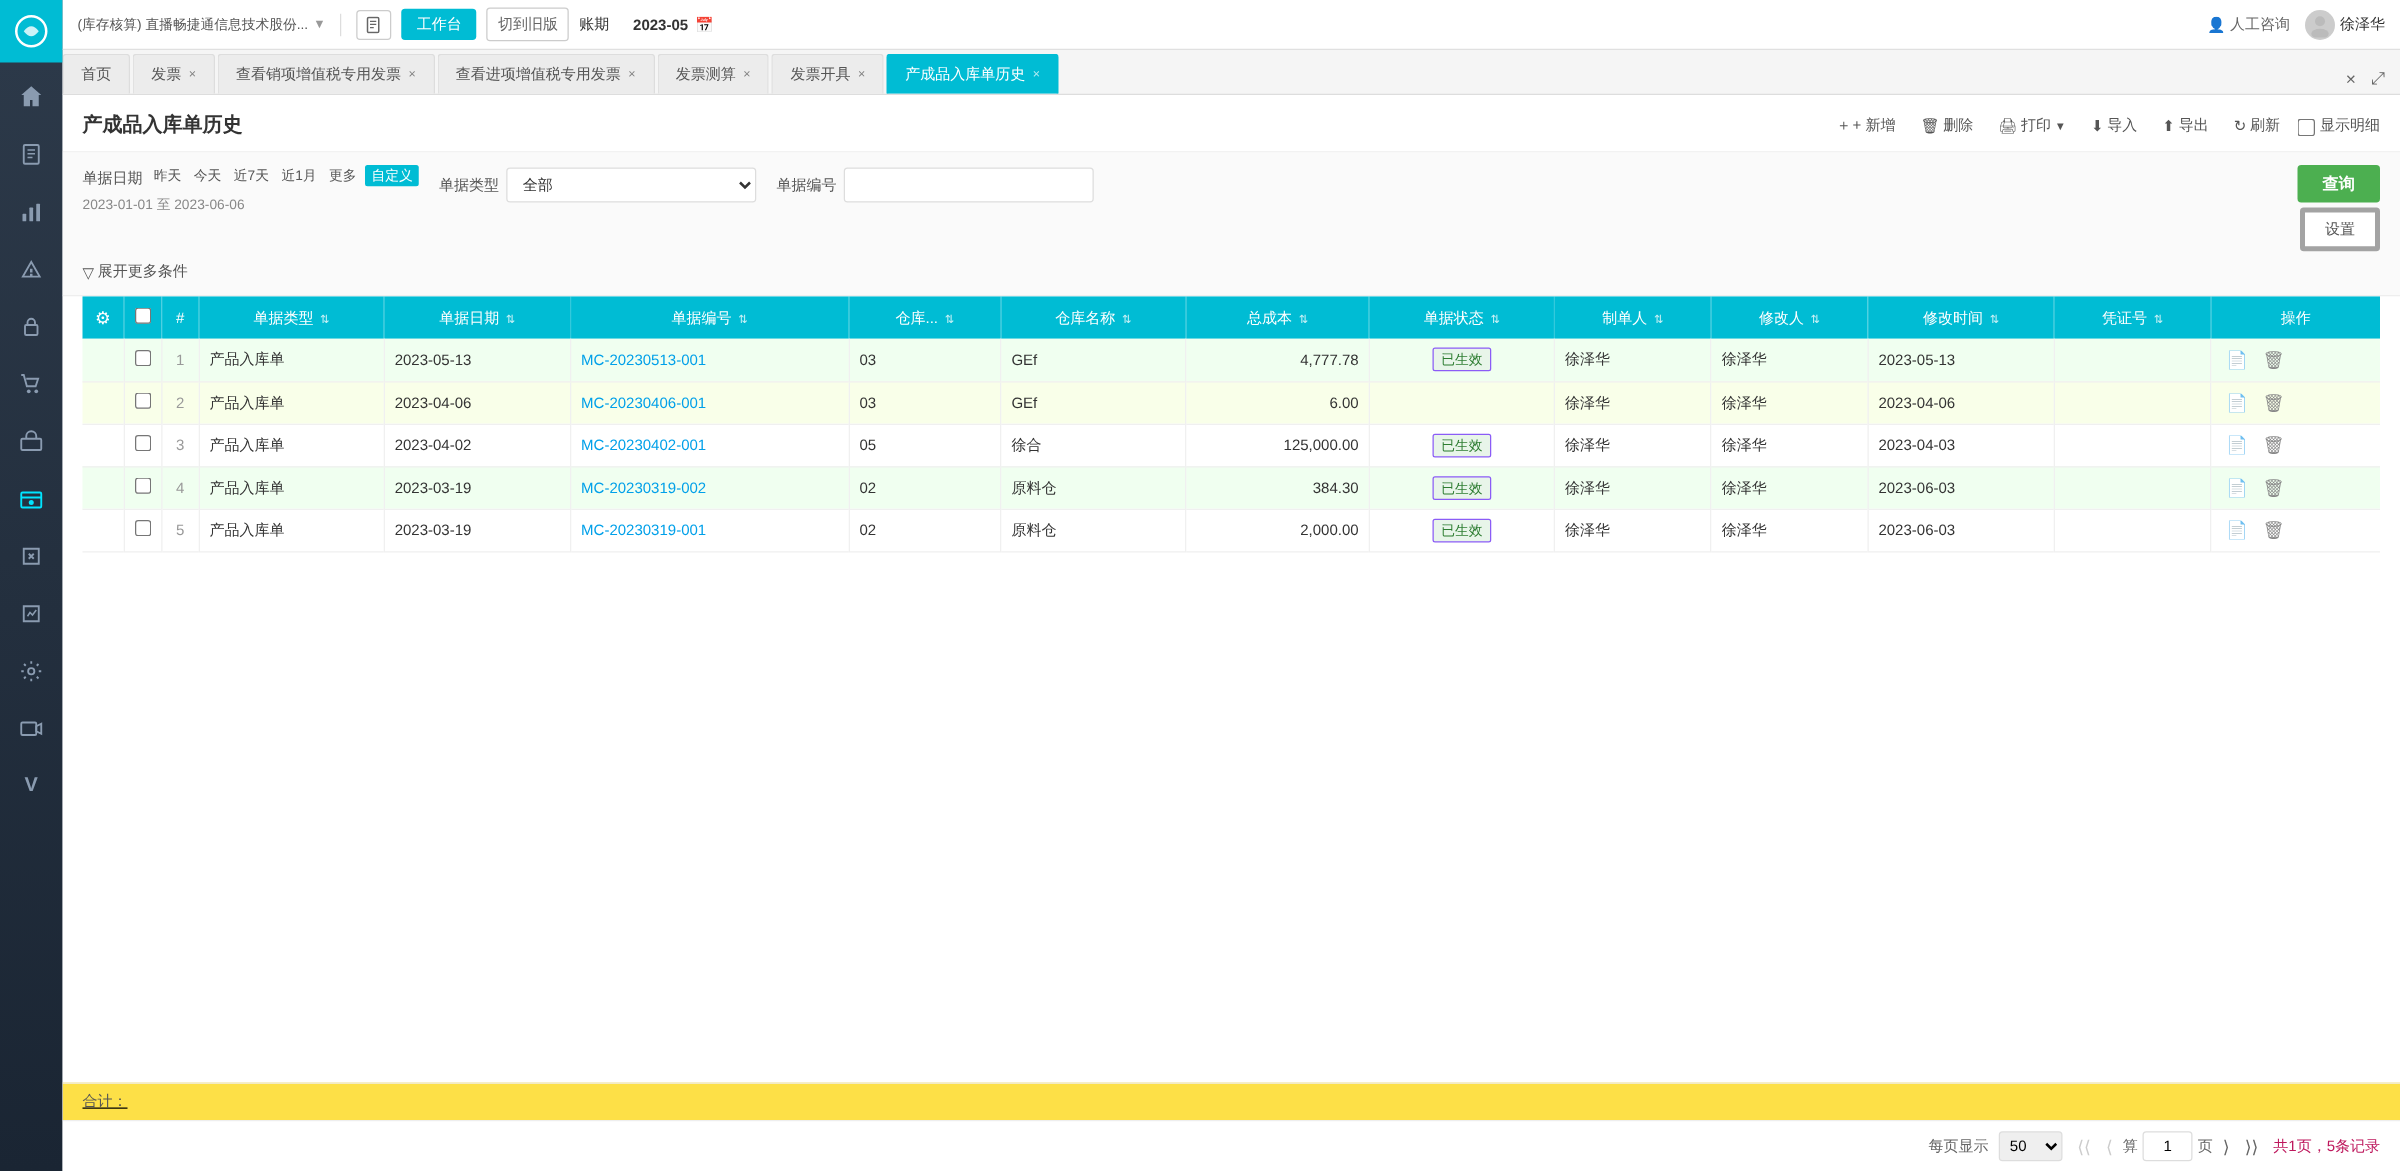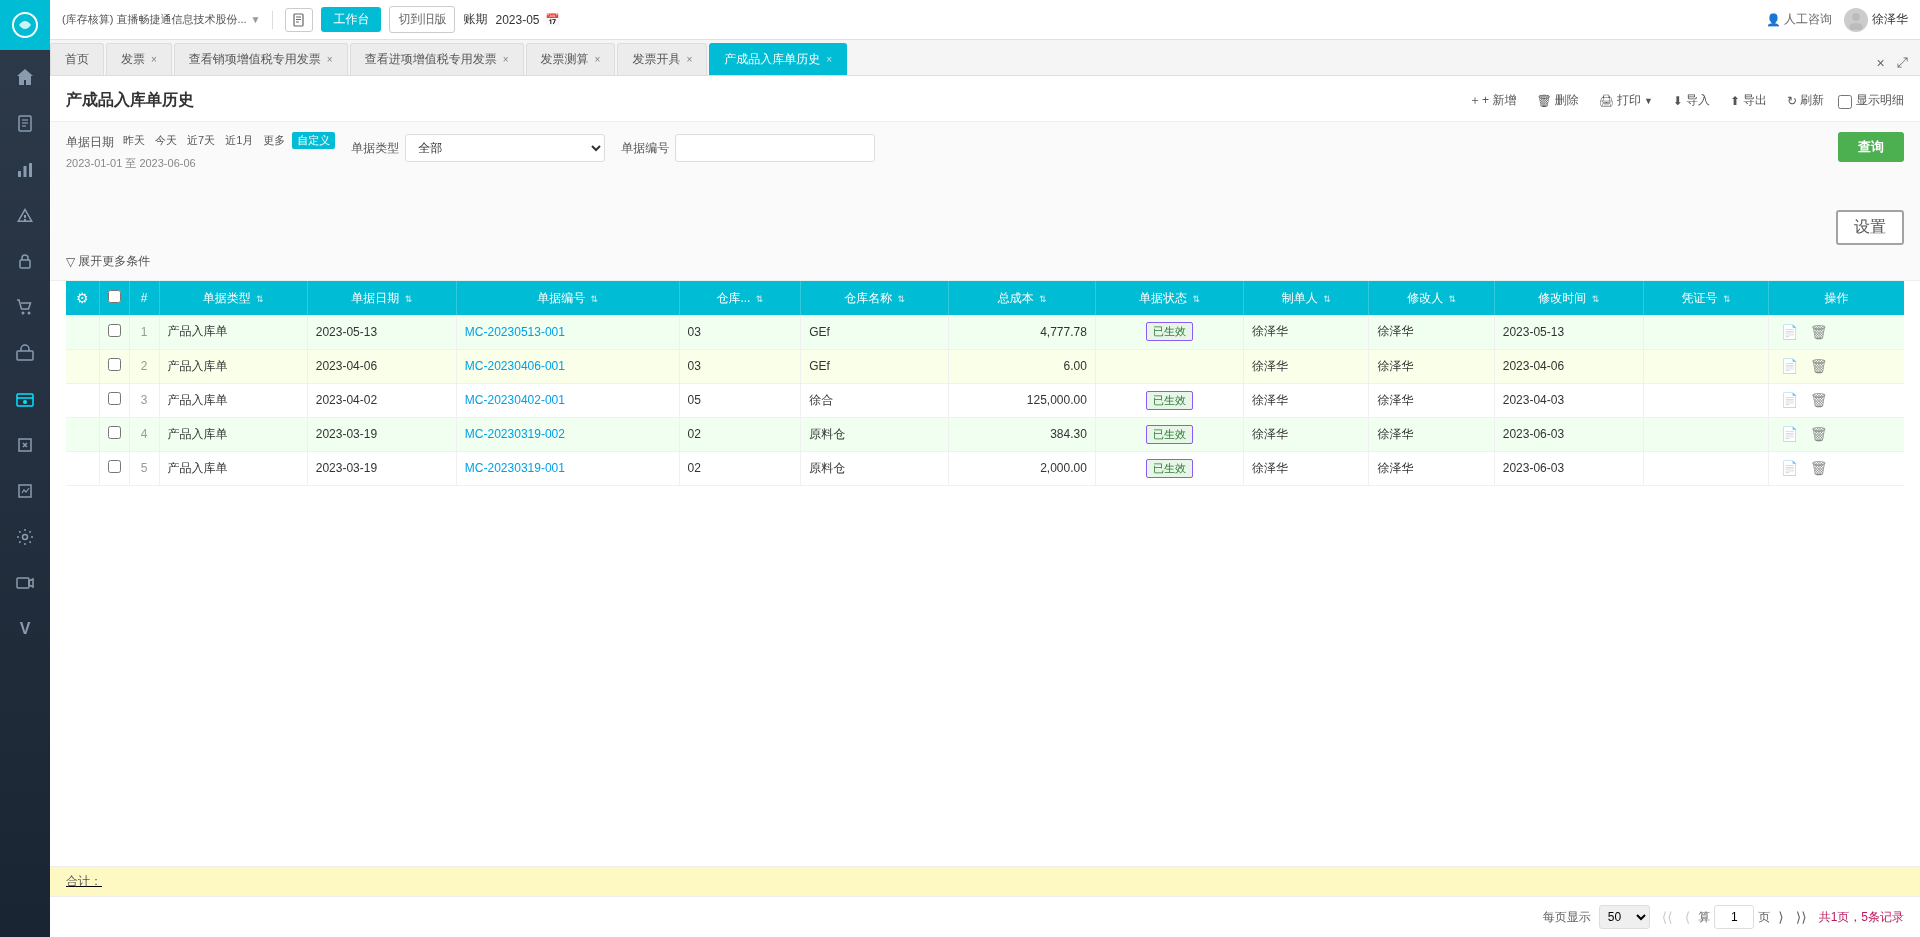--- a/index.html
+++ b/index.html
@@ -56,21 +56,21 @@
     .date-shortcut { font-size: 11px; color: #555; cursor: pointer; padding: 1px 3px; }
     .date-shortcut.custom { background: #00bcd4; color: #fff; padding: 1px 5px; border-radius: 2px; }
     .filter-date-range { font-size: 11px; color: #888; }
     .filter-select-label { font-size: 12px; color: #555; white-space: nowrap; }
     .filter-select { border: 1px solid #ddd; border-radius: 3px; padding: 4px 8px; font-size: 12px; color: #333; height: 28px; width: 200px; background: #fff; }
     .filter-input { border: 1px solid #ddd; border-radius: 3px; padding: 4px 8px; font-size: 12px; color: #333; height: 28px; width: 200px; background: #fff; }
     .expand-btn { display: flex; align-items: center; gap: 3px; background: none; border: none; cursor: pointer; color: #555; font-size: 11px; margin-top: 8px; }
 
     
     .query-btn { background: #4caf50; color: #fff; border: none; border-radius: 3px; padding: 6px 20px; cursor: pointer; font-size: 13px; font-weight: bold; }
-    .reset-btn { background: #fff; color: #555; border: 2px solid #a3a3a3; border-radius: 3px; padding: 5px 16px; cursor: pointer; font-size: 16px; margin-top: 44px; }
+    .reset-btn { background: #fff; color: #555; border: 4px solid #a3a3a3; border-radius: 3px; padding: 5px 16px; cursor: pointer; font-size: 12px; }
 
     
     .table-container { flex: 1; overflow: auto; padding: 0 16px 0; }
     table { width: 100%; border-collapse: collapse; font-size: 12px; }
     thead tr { background: #00bcd4; color: #fff; height: 34px; }
     thead th { padding: 0 8px; text-align: center; font-weight: normal; border-right: 1px solid rgba(255,255,255,0.2); white-space: nowrap; cursor: pointer; user-select: none; }
     thead th:last-child { border-right: none; }
     thead th .sort-icon { font-size: 9px; opacity: 0.8; margin-left: 2px; }
     .th-settings { width: 30px; text-align: center; }
     .th-check { width: 30px; text-align: center; }
@@ -83,21 +83,21 @@
     .status-badge { display: inline-block; padding: 1px 6px; border-radius: 2px; font-size: 11px; }
     .status-active { background: #e8f5e9; color: #2e7d32; border: 1px solid #8b5cf6; }
     .row-num { text-align: center; color: #999; }
     .td-center { text-align: center; }
     .td-right { text-align: right; }
     .op-btn { background: none; border: none; cursor: pointer; color: #888; font-size: 14px; padding: 2px 4px; }
     .settings-icon-btn { background: none; border: none; cursor: pointer; color: #fff; font-size: 14px; padding: 2px; }
     input[type="checkbox"] { cursor: pointer; }
 
     
-    .table-footer { padding: 6px 16px; border-top: 1px solid #eee; display: flex; align-items: flex-start; background: #fef9c3; flex-shrink: 0; text-decoration: underline; }
+    .table-footer { padding: 6px 16px; border-top: 1px solid #eee; display: flex; align-items: flex-start; background: #fde047; flex-shrink: 0; text-decoration: underline; }
     .footer-total-label { color: #555; font-size: 12px; margin-right: 8px; }
     .footer-total-value { color: #333; font-weight: bold; font-size: 12px; }
     .footer-total-box { flex: 1; text-align: center; }
 
     
     .pagination { padding: 8px 16px; border-top: 1px solid #eee; display: flex; align-items: center; justify-content: flex-end; gap: 8px; background: #fff; flex-shrink: 0; }
     .page-size-label { font-size: 12px; color: #666; }
     .page-size-select { border: 1px solid #ddd; border-radius: 3px; padding: 2px 4px; font-size: 12px; height: 24px; }
     .page-nav { display: flex; align-items: center; gap: 4px; }
     .page-nav-btn { background: none; border: none; cursor: pointer; color: #666; font-size: 14px; padding: 2px 4px; }
@@ -215,21 +215,21 @@
           <rect x="2" y="1" width="9" height="12" rx="1" stroke="#666" stroke-width="1.2"></rect>
           <line x1="4" y1="4" x2="9" y2="4" stroke="#666" stroke-width="1"></line>
           <line x1="4" y1="6.5" x2="9" y2="6.5" stroke="#666" stroke-width="1"></line>
           <line x1="4" y1="9" x2="7" y2="9" stroke="#666" stroke-width="1"></line>
         </svg>
     </button>
     <button class="topbar-workspace-btn">工作台</button>
     <button class="topbar-old-btn">切到旧版</button>
     <div class="topbar-period">
       <span>账期</span>
-      <span style="font-weight:400;margin-left:4px;">2023-05</span>
+      <span style="font-weight:700;margin-left:15px;">2023-05</span>
       <span style="cursor:pointer;margin-left:2px;">📅</span>
     </div>
     <div class="topbar-right">
       <div class="topbar-help">
         <span>👤</span>
         <span>人工咨询</span>
       </div>
       <div class="topbar-user">
         <div class="user-avatar">
           <svg width="20" height="20" viewBox="0 0 20 20">

